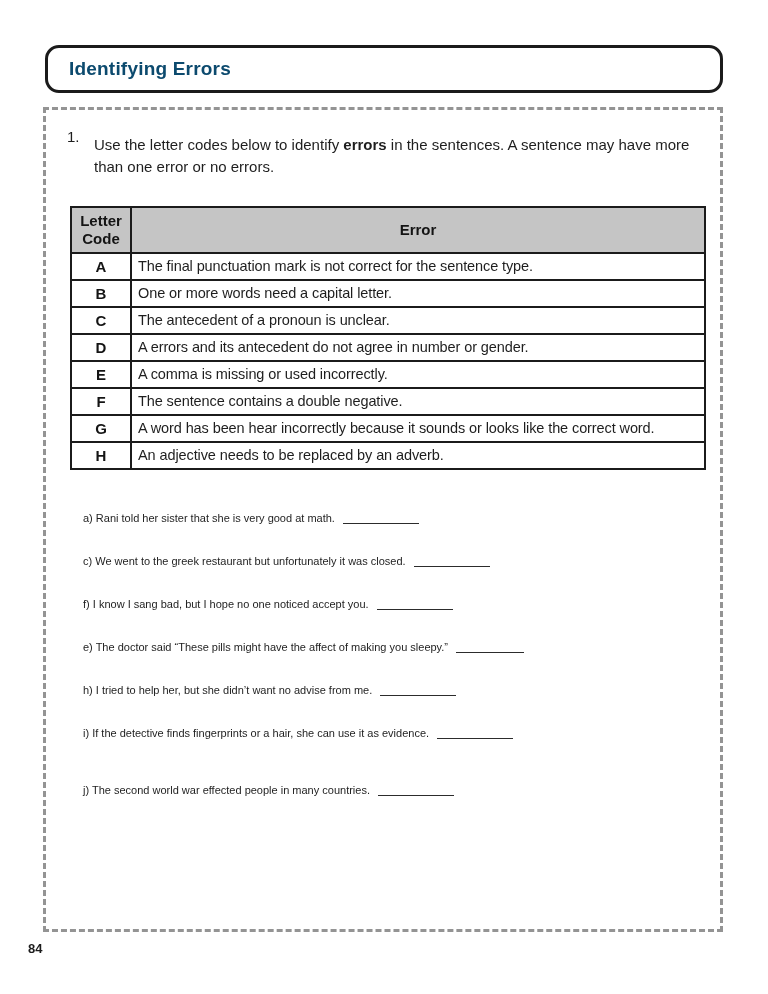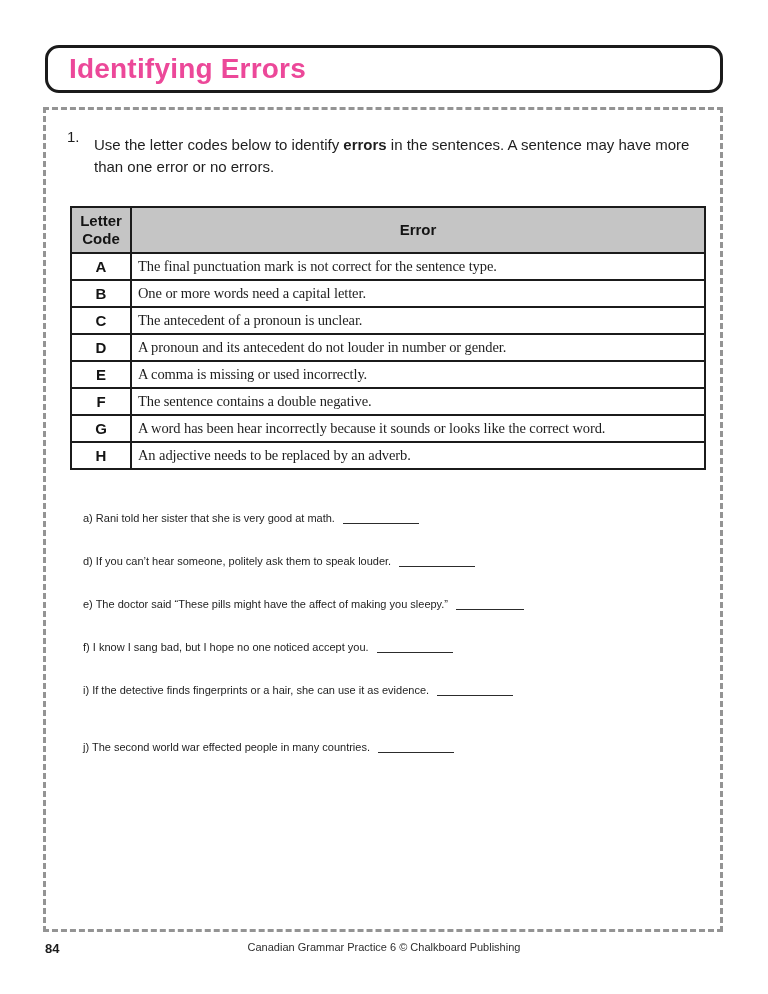--- a/index.html
+++ b/index.html
@@ -17,24 +17,24 @@
     margin: 45px 0 0 45px;
     width: 678px; height: 48px;
     border: 3px solid #1b1b1b;
     border-radius: 14px;
     display: flex; align-items: center;
     padding-left: 21px;
     background: #fff;
   }
   .title-box h1 {
     margin: 0;
-    font-size: 28px;
+    font-size: 19px;
     font-weight: bold;
     letter-spacing: 0.2px;
-    color: #ec4899;
+    color: #0c4a6e;
   }
 
   
   .dashed-box {
     margin: 14px 0 0 43px;
     width: 680px; height: 825px;
     border: 3px dashed #949494;
     padding: 14px 18px 0 21px;
   }
 
@@ -74,21 +74,20 @@
     font-size: 15px;
     height: 27px;
     color: #141414;
   }
   td.desc {
     font-size: 14.5px;
     letter-spacing: -0.1px;
     padding: 0 6px;
     white-space: nowrap;
     overflow: hidden;
-    font-family: Liberation Serif, serif;
   }
 
   
   .sentences {
     margin: 40px 0 0 16px;
     font-size: 11px;
   }
   .sentence {
     margin-bottom: 26px;
     white-space: nowrap;
@@ -100,21 +99,21 @@
     width: 76px;
     border-bottom: 1.6px solid #2c2c2c;
     margin-left: 5px;
     position: relative;
     top: 2px;
   }
 
   
   .footer { position: relative; margin-top: 9px; height: 18px; }
   .pagenum {
-    position: absolute; left: 45px; top: 0;
+    position: absolute; left: 28px; top: 0;
     font-size: 13px; font-weight: bold; color: #1c1c1c;
   }
   .credit {
     display: block; text-align: center;
     font-size: 11px; color: #2e2e2e;
   }
 </style>
 </head>
 <body>
 
@@ -146,21 +145,21 @@
         <tr>
           <td class="code">B</td>
           <td class="desc">One or more words need a capital letter.</td>
         </tr>
         <tr>
           <td class="code">C</td>
           <td class="desc">The antecedent of a pronoun is unclear.</td>
         </tr>
         <tr>
           <td class="code">D</td>
-          <td class="desc">A pronoun and its antecedent do not louder in number or gender.</td>
+          <td class="desc">A errors and its antecedent do not agree in number or gender.</td>
         </tr>
         <tr>
           <td class="code">E</td>
           <td class="desc">A comma is missing or used incorrectly.</td>
         </tr>
         <tr>
           <td class="code">F</td>
           <td class="desc">The sentence contains a double negative.</td>
         </tr>
         <tr>
@@ -174,46 +173,50 @@
       </tbody>
     </table>
 
     <div class="sentences">
       <div class="sentence">
         <span>a)</span>
         <span>Rani told her sister that she is very good at math.</span>
         <span class="blank"></span>
       </div>
       <div class="sentence">
-        <span>d)</span>
-        <span>If you can’t hear someone, politely ask them to speak louder.</span>
+        <span>c)</span>
+        <span>We went to the greek restaurant but unfortunately it was closed.</span>
+        <span class="blank"></span>
+      </div>
+      <div class="sentence">
+        <span>f)</span>
+        <span>I know I sang bad, but I hope no one noticed accept you.</span>
         <span class="blank"></span>
       </div>
       <div class="sentence">
         <span>e)</span>
         <span>The doctor said “These pills might have the affect of making you sleepy.”</span>
         <span class="blank" style="width:68px;"></span>
       </div>
       <div class="sentence">
-        <span>f)</span>
-        <span>I know I sang bad, but I hope no one noticed accept you.</span>
+        <span>h)</span>
+        <span>I tried to help her, but she didn’t want no advise from me.</span>
         <span class="blank"></span>
       </div>
       <div class="sentence">
         <span>i)</span>
         <span>If the detective finds fingerprints or a hair, she can use it as evidence.</span>
         <span class="blank"></span>
       </div>
       <div class="sentence">
         <span>j)</span>
         <span>The second world war effected people in many countries.</span>
         <span class="blank"></span>
       </div>
     </div>
 
   </section>
 
   <footer class="footer">
     <span class="pagenum">84</span>
-    <span class="credit">Canadian Grammar Practice 6 © Chalkboard Publishing</span>
   </footer>
 
 </div>
 
 </body></html>

